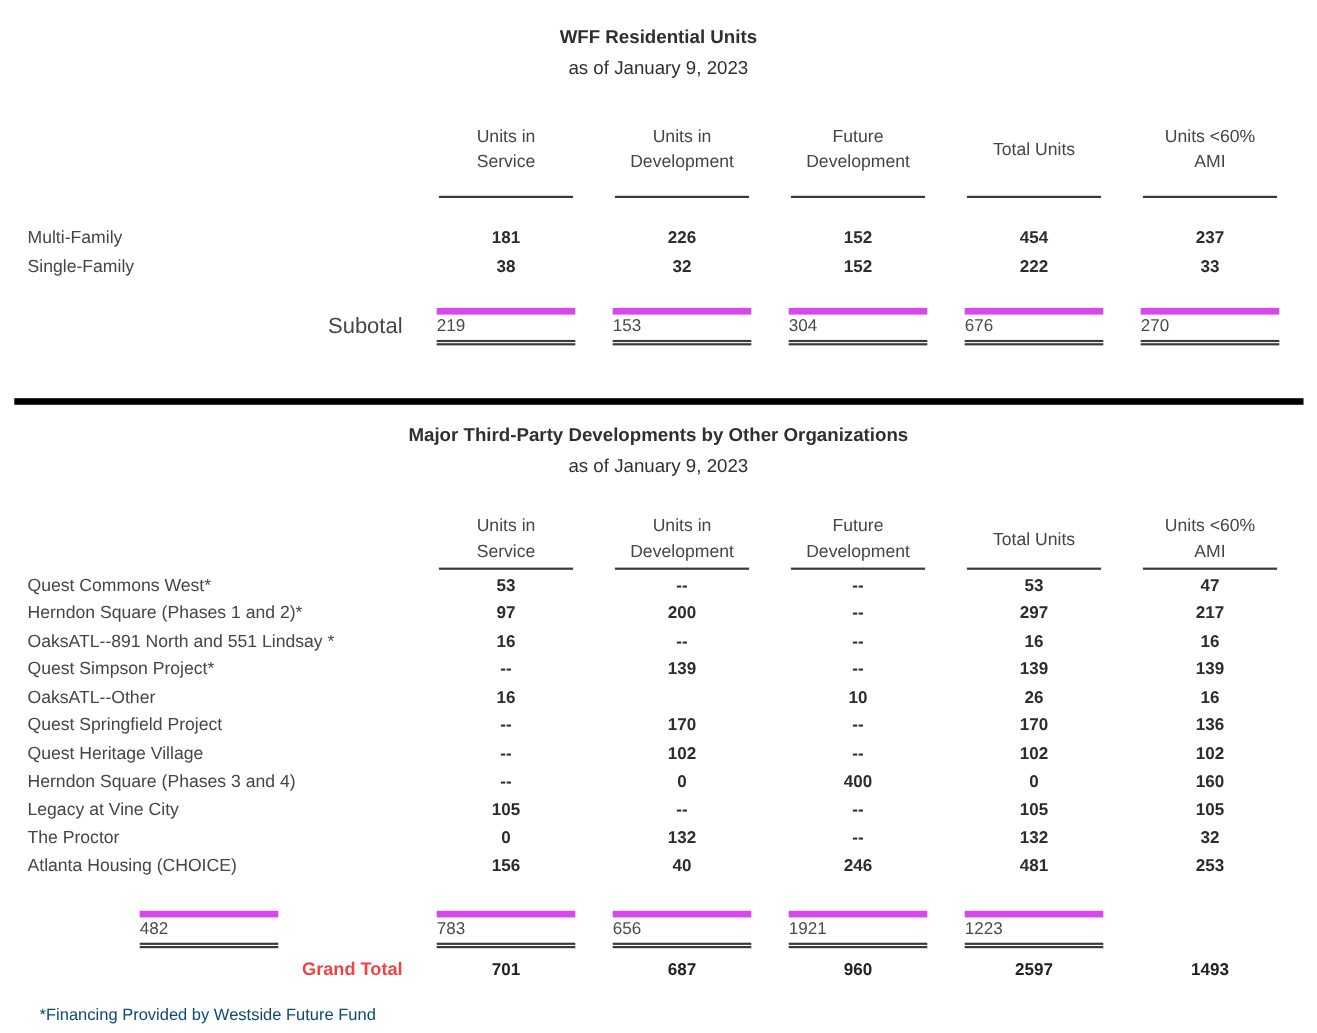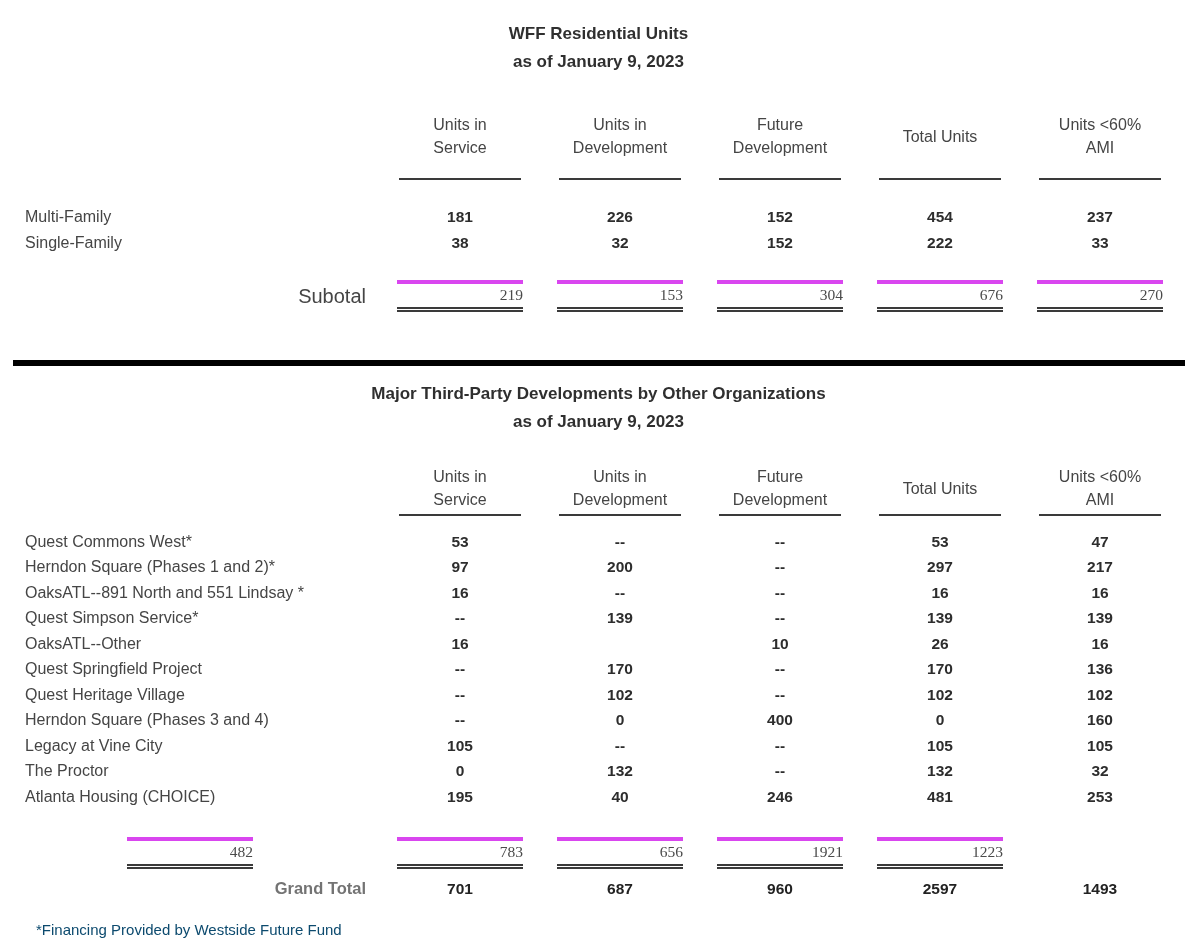--- a/index.html
+++ b/index.html
@@ -5,21 +5,21 @@
   html,body { margin:0; padding:0; background:#ffffff; }
   body {
     width:1197px; height:939px;
     font-family:"Liberation Sans", sans-serif;
     color:#3b3b3b;
     overflow:hidden;
   }
   .doc { width:1197px; height:939px; position:relative; }
 
   .title-block { text-align:center; font-size:17px; line-height:28px; font-weight:bold; color:#2f2f2f; }
-  .title-block .subtitle { font-weight:bold; }
+  .title-block .subtitle { font-weight:normal; }
 
   .grid-row {
     display:grid;
     grid-template-columns:380px 160px 160px 160px 160px 160px;
     align-items:center;
   }
 
   
   .header-row { align-items:stretch; }
   .hcell {
@@ -34,42 +34,42 @@
   .t1-rows { margin-top:24px; }
   .data-row { height:26px; }
   .t2 .data-row { height:25.5px; }
   .rlabel { padding-left:25px; font-size:16px; color:#454545; white-space:nowrap; }
   .val { text-align:center; font-size:15.5px; font-weight:bold; color:#2d2d2d; }
 
   
   .total-row { margin-top:24px; }
   .tlabel { text-align:right; padding-right:14px; font-size:20px; color:#454545; }
   .tbox {
-    width:126px; margin:0 auto; text-align:right;
-    border-top:4px solid #d946ef;
+    width:126px; margin:0 auto; text-align:left;
+    border-top:6px solid #d946ef;
     border-bottom:5px double #3a3a3a;
     padding:2px 0 3px;
-    font-size:15.5px; color:#4a4a4a;font-family:Liberation Serif, serif;
+    font-size:15.5px; color:#4a4a4a;
   }
 
   
   .gt-row { margin-top:8px; height:24px; }
-  .gt-label { text-align:right; padding-right:14px; font-size:16.5px; font-weight:bold; color:#737373;margin-left:20px; }
+  .gt-label { text-align:right; padding-right:14px; font-size:16.5px; font-weight:bold; color:#ef4444;margin-left:20px; }
   .gt-val { text-align:center; font-size:15.5px; font-weight:bold; color:#222; }
 
   .divider { height:6px; background:#000; margin:48px 12px 0 13px; }
 
   .sec1-title { margin-top:20px; }
   .sec1-header { margin-top:36px; }
   .sec1-rule { margin-top:18px; }
 
   .sec2-title { margin-top:14px; }
   .sec2-header { margin-top:28px; }
   .sec2-rule { margin-top:2px; }
-  .t2-rows { margin-top:13px; }
+  .t2-rows { margin-top:2px; }
   .t2-total { margin-top:27px; }
 
   .footnote { margin-top:20px; padding-left:36px; font-size:15px; color:#0c4a6e; }
 </style>
 </head>
 <body>
 
 <div class="doc">
 
   <div class="title-block sec1-title">
@@ -199,21 +199,21 @@
       </div>
       <div class="grid-row data-row">
         <div class="rlabel">OaksATL--891 North and 551 Lindsay *</div>
         <div class="val">16</div>
         <div class="val">--</div>
         <div class="val">--</div>
         <div class="val">16</div>
         <div class="val">16</div>
       </div>
       <div class="grid-row data-row">
-        <div class="rlabel">Quest Simpson Service*</div>
+        <div class="rlabel">Quest Simpson Project*</div>
         <div class="val">--</div>
         <div class="val">139</div>
         <div class="val">--</div>
         <div class="val">139</div>
         <div class="val">139</div>
       </div>
       <div class="grid-row data-row">
         <div class="rlabel">OaksATL--Other</div>
         <div class="val">16</div>
         <div class="val"></div>
@@ -256,21 +256,21 @@
       <div class="grid-row data-row">
         <div class="rlabel">The Proctor</div>
         <div class="val">0</div>
         <div class="val">132</div>
         <div class="val">--</div>
         <div class="val">132</div>
         <div class="val">32</div>
       </div>
       <div class="grid-row data-row">
         <div class="rlabel">Atlanta Housing (CHOICE)</div>
-        <div class="val">195</div>
+        <div class="val">156</div>
         <div class="val">40</div>
         <div class="val">246</div>
         <div class="val">481</div>
         <div class="val">253</div>
       </div>
     </div>
 
     <div class="grid-row total-row t2-total">
       <div class="tbox">482</div>
       <div class="tbox">783</div>

